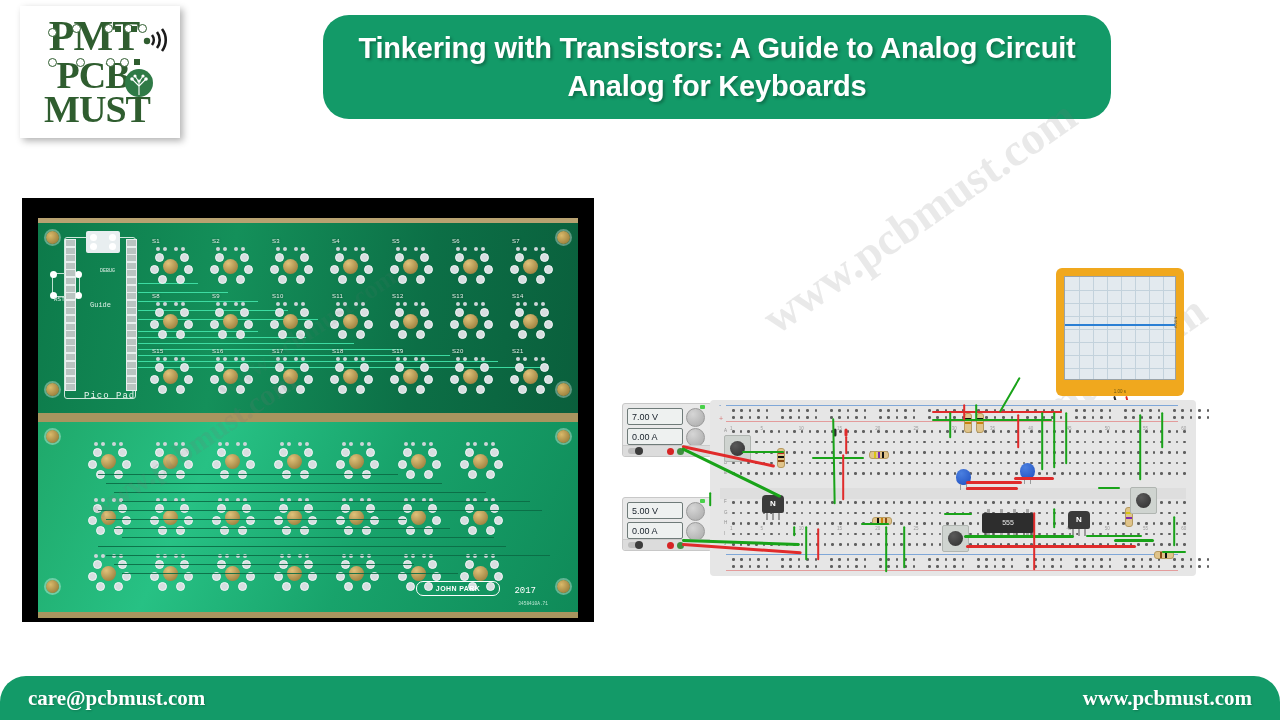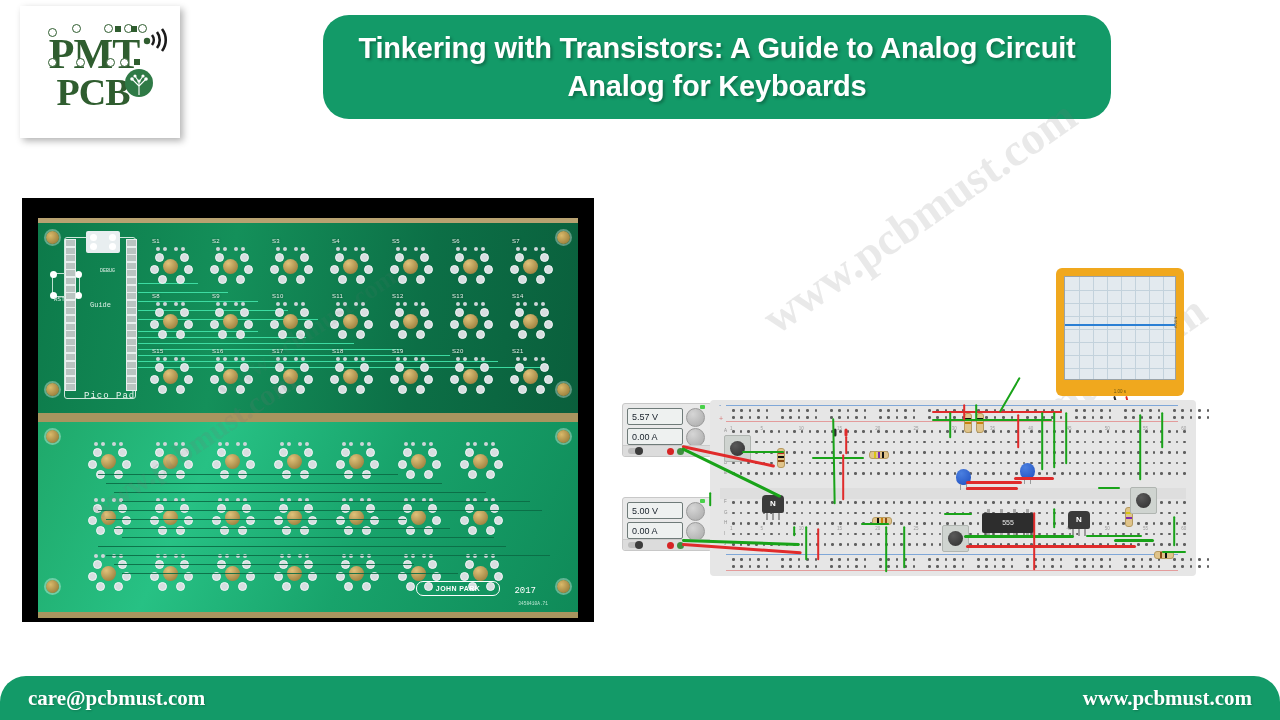--- a/index.html
+++ b/index.html
@@ -200,20 +200,21 @@
     font-family:"Liberation Serif", serif;font-weight:bold;font-size:21px;
     text-shadow:1px 1px 2px rgba(0,0,0,.2);}
 </style>
 </head>
 <body>
 
 <div id="logo-card">
   <div id="logo-inner">
     <div class="logo-line" id="logo-pmt">PMT</div>
     <div class="logo-line" id="logo-pcb">PCB</div>
+    <div class="logo-line" id="logo-must">MUST</div>
   </div>
 
   <span class="pad" style="left:28px;top:22px;"></span>
   <span class="pad" style="left:52px;top:18px;"></span>
   <span class="pad" style="left:84px;top:18px;"></span>
   <span class="pad" style="left:104px;top:18px;"></span>
   <span class="pad" style="left:118px;top:18px;"></span>
   <span class="padsq" style="left:95px;top:20px;"></span>
   <span class="padsq" style="left:111px;top:20px;"></span>
   <span class="pad" style="left:28px;top:52px;"></span>
@@ -934,21 +935,21 @@
   <span class="wm" style="left:50px;top:230px;font-size:30px;transform:rotate(-34deg);">www.pcbmust.com</span>
   <span class="wm" style="left:180px;top:120px;font-size:26px;transform:rotate(-34deg);opacity:.55;">www.pcbmust.com</span>
 </div>
 
 <div id="circuit">
 
   <span class="wm" style="left:120px;top:-5px;font-size:46px;transform:rotate(-35deg);">www.pcbmust.com</span>
   <span class="wm" style="left:250px;top:190px;font-size:46px;transform:rotate(-35deg);">www.pcbmust.com</span>
 
   <div class="psu" style="left:8px;top:208px;">
-    <div class="row r1">5.57 V</div>
+    <div class="row r1">7.00 V</div>
     <div class="row r2">0.00 A</div>
     <span class="led"></span>
     <span class="knob k1"></span>
     <span class="knob k2"></span>
     <span class="bar"></span>
     <span class="sw"></span>
     <span class="swk"></span>
     <span class="tr tred" style="left:44px;"></span>
     <span class="tr tgrn" style="left:54px;"></span>
   </div>

